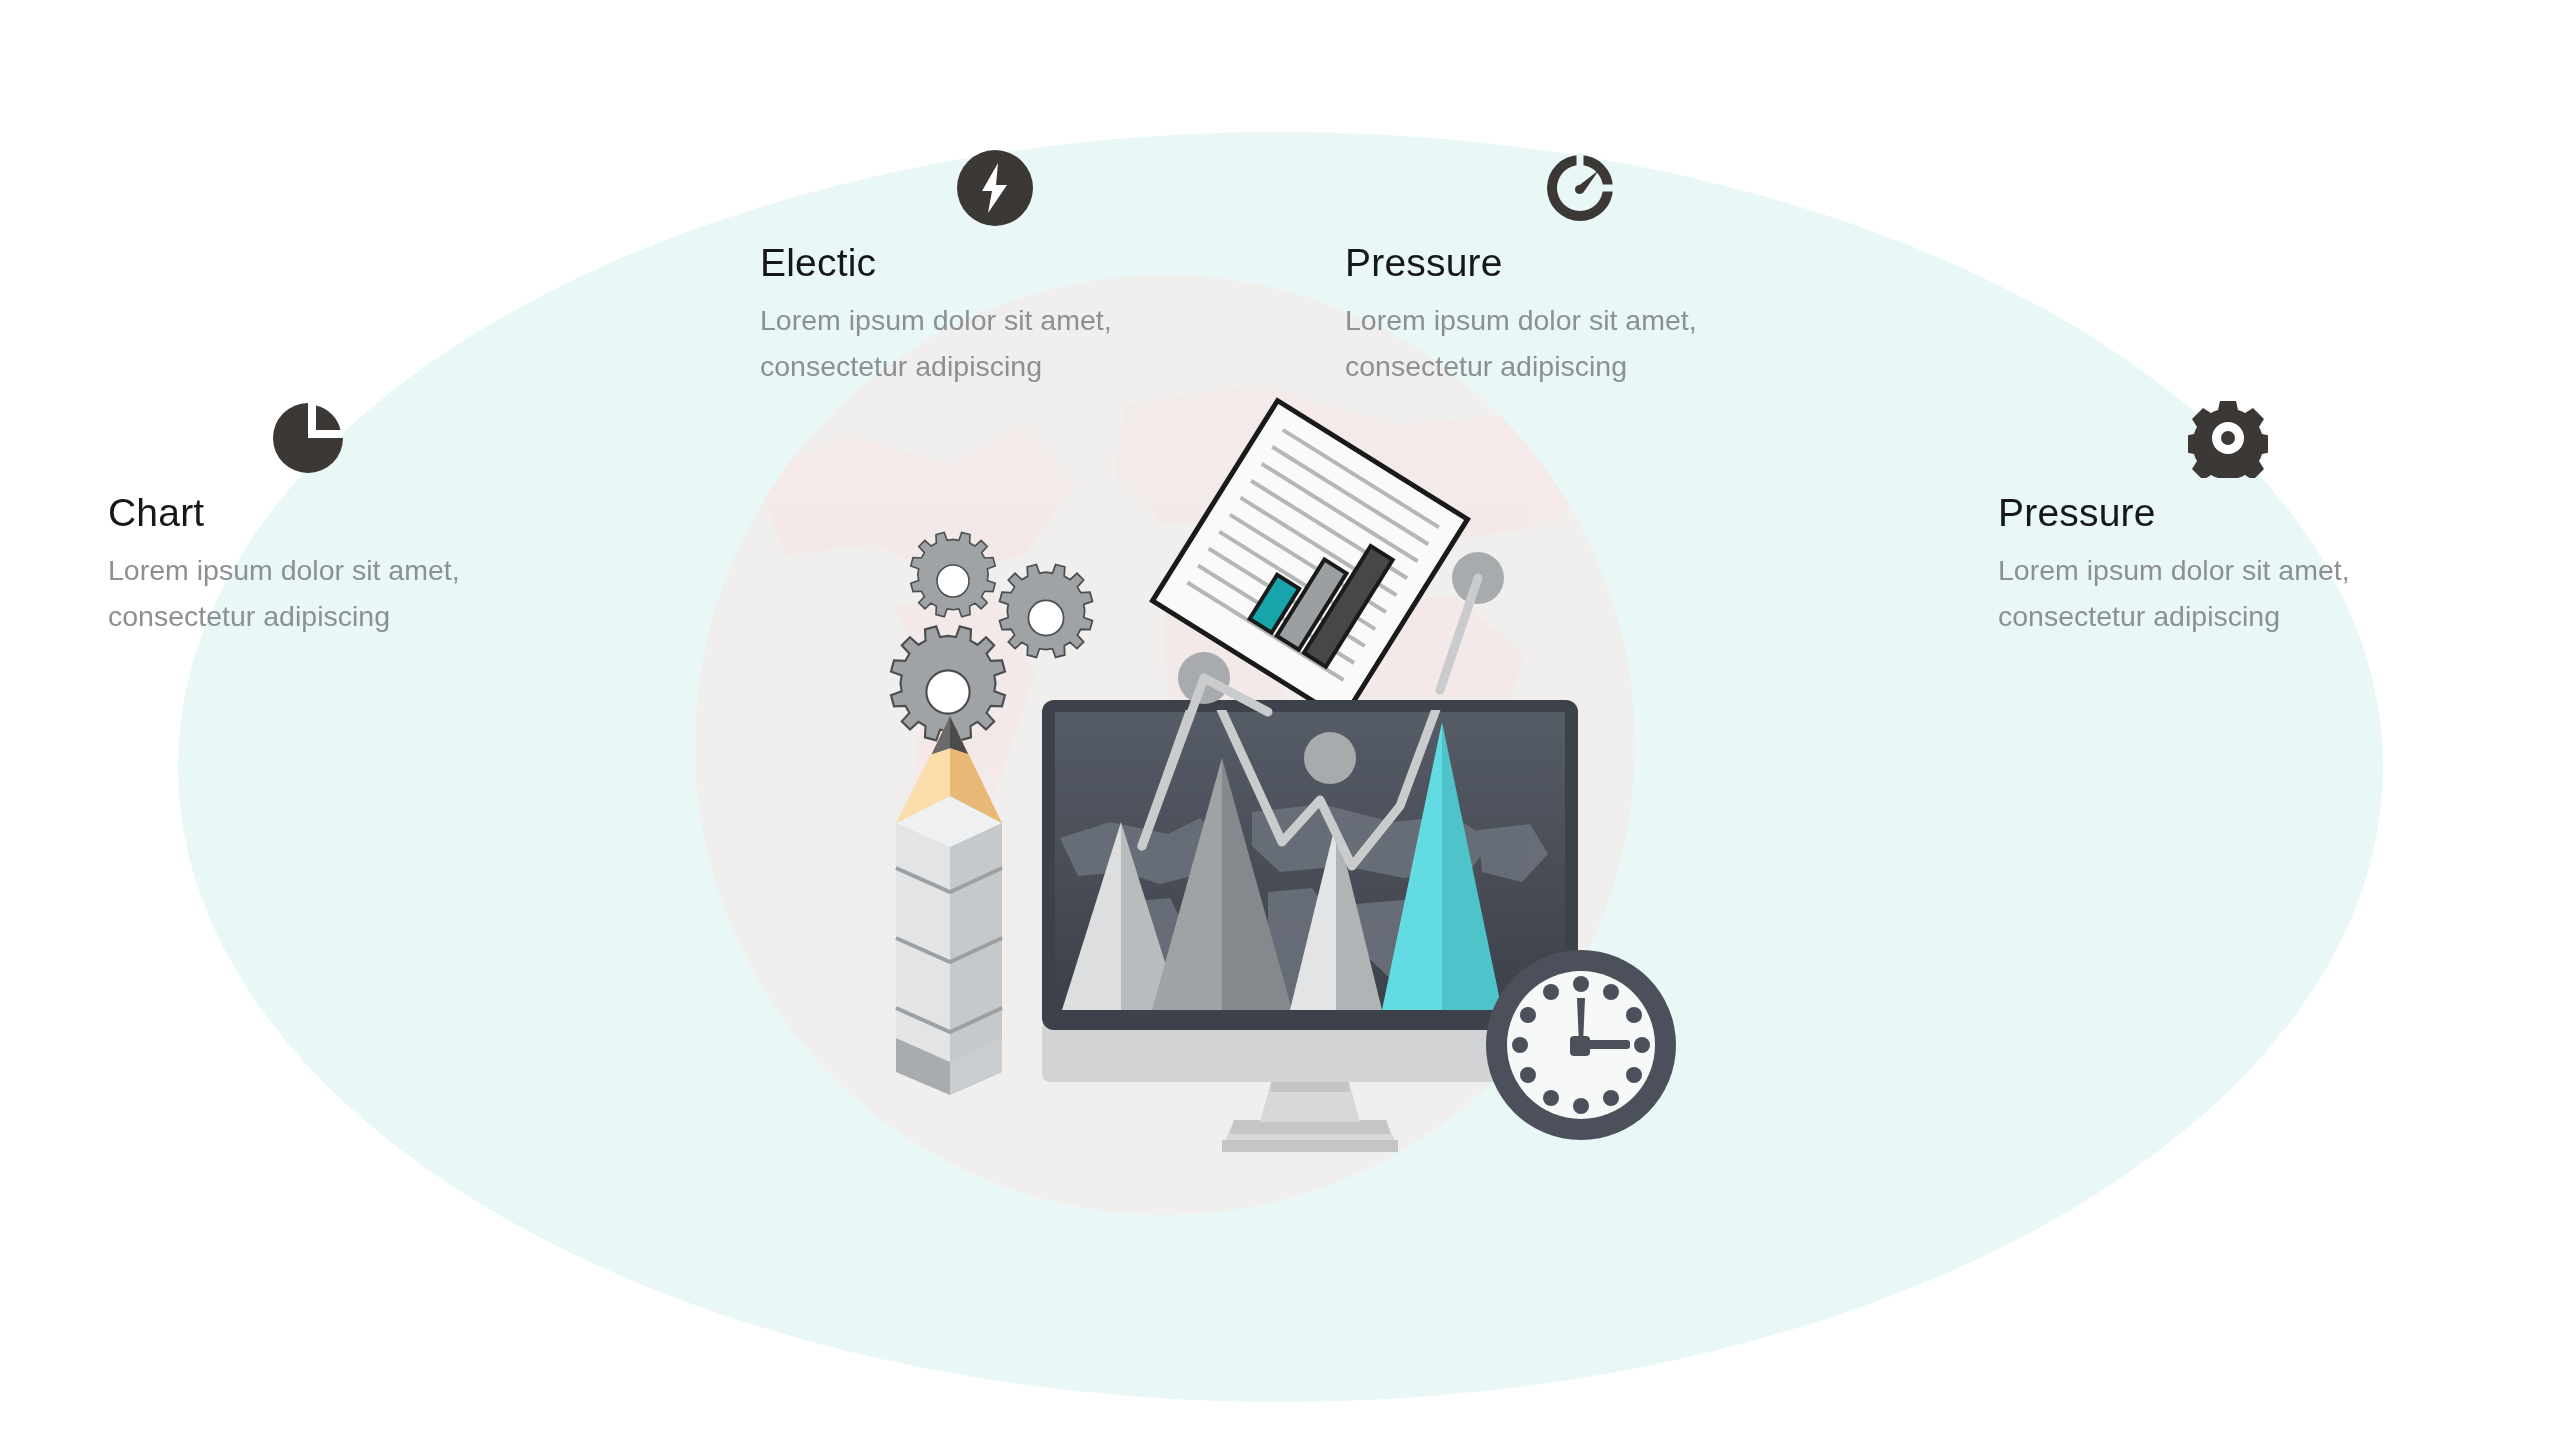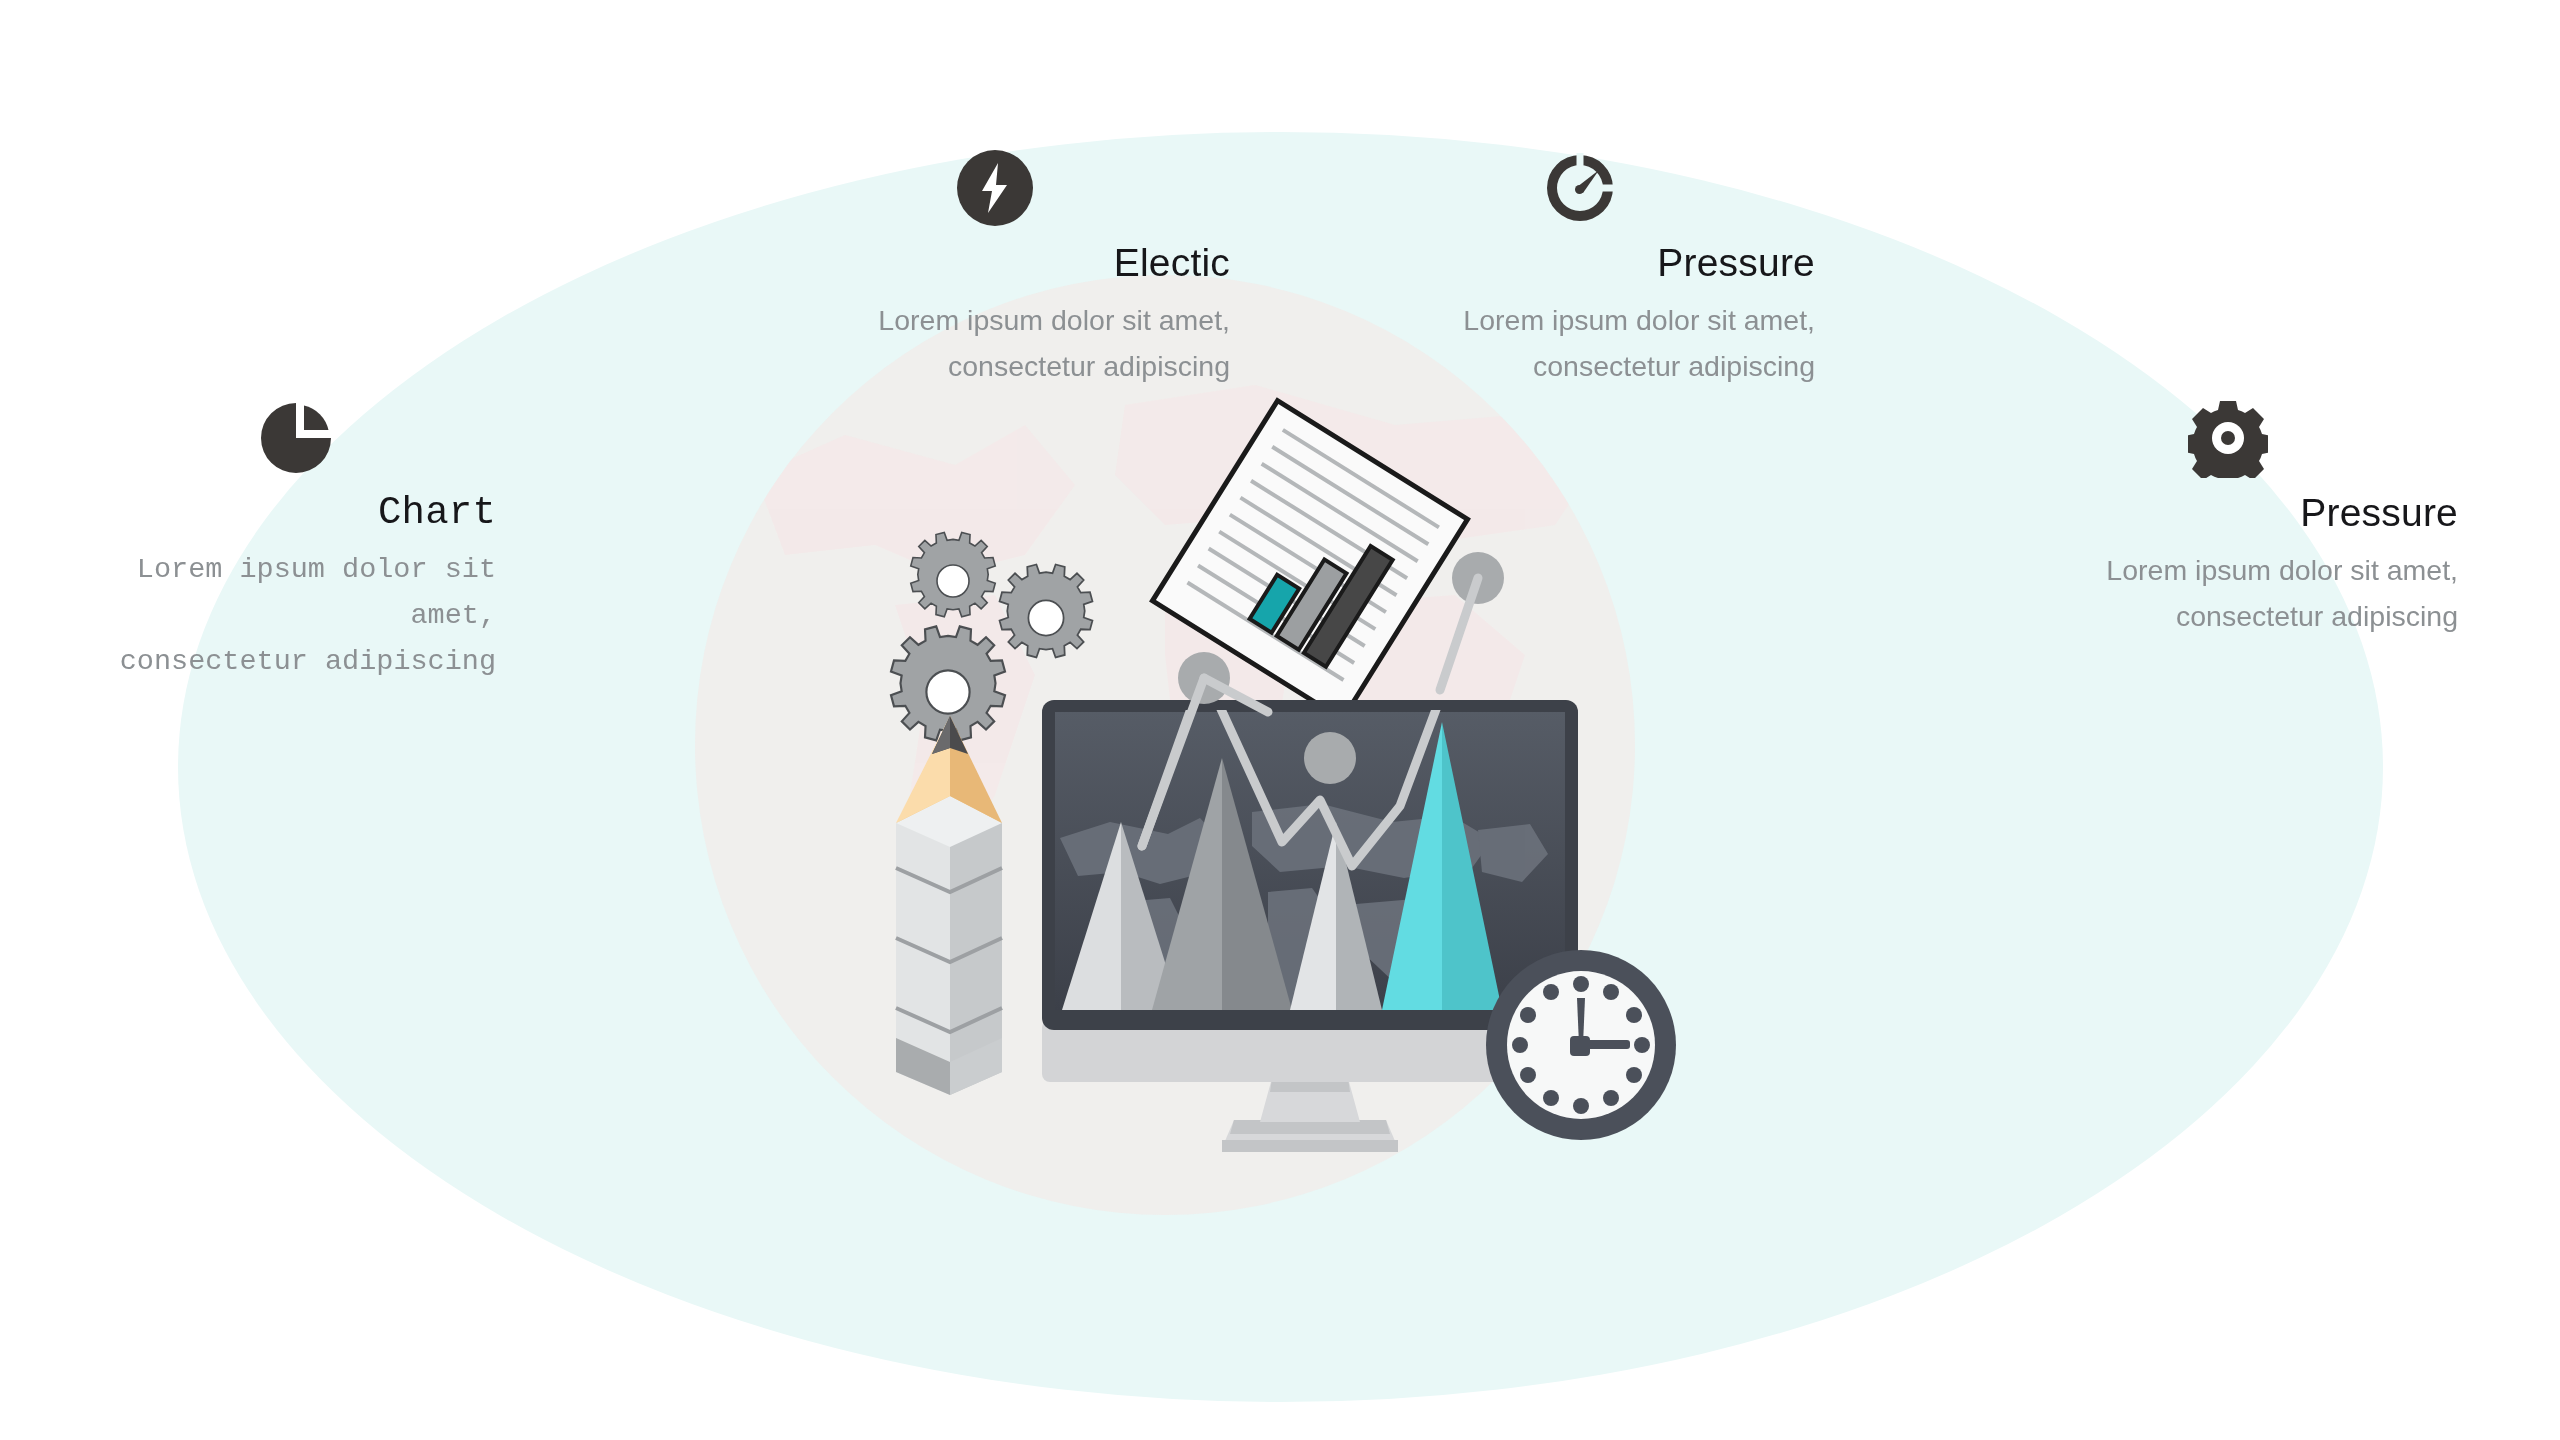--- a/index.html
+++ b/index.html
@@ -8,26 +8,26 @@
   #stage{position:relative;width:2560px;height:1440px;background:#ffffff;overflow:hidden;}
 
   
   .bg-ellipse{position:absolute;left:178px;top:132px;width:2205px;height:1270px;
               border-radius:50%;background:#e9f8f7;}
   .globe{position:absolute;left:695px;top:275px;width:940px;height:940px;
          border-radius:50%;background:#f0eeec;opacity:.92;}
   .globe-svg{position:absolute;left:695px;top:275px;width:940px;height:940px;}
 
   
-  .feature{position:absolute;text-align:right;}
+  .feature{position:absolute;text-align:left;}
   .feature .ic{height:80px;display:flex;align-items:center;justify-content:center;margin-bottom:14px;}
   .feature .title{font-size:39px;color:#17171a;font-weight:400;letter-spacing:.2px;line-height:1.1;}
   .feature .desc{margin-top:12px;font-size:28.5px;color:#8c9093;line-height:1.62;font-weight:400;}
 
-  .f-chart   {left:96px;   top:398px; width:400px;font-family:Liberation Mono, monospace;}
+  .f-chart   {left:108px;   top:398px; width:400px;}
   .f-electic {left:760px;  top:148px; width:470px;}
   .f-pressure1{left:1345px;top:148px; width:470px;}
   .f-pressure2{left:1998px;top:398px; width:460px;}
 
   
   .illus{position:absolute;left:0;top:0;width:2560px;height:1440px;pointer-events:none;}
   .illus svg{position:absolute;left:0;top:0;}
 </style>
 </head>
 <body>

